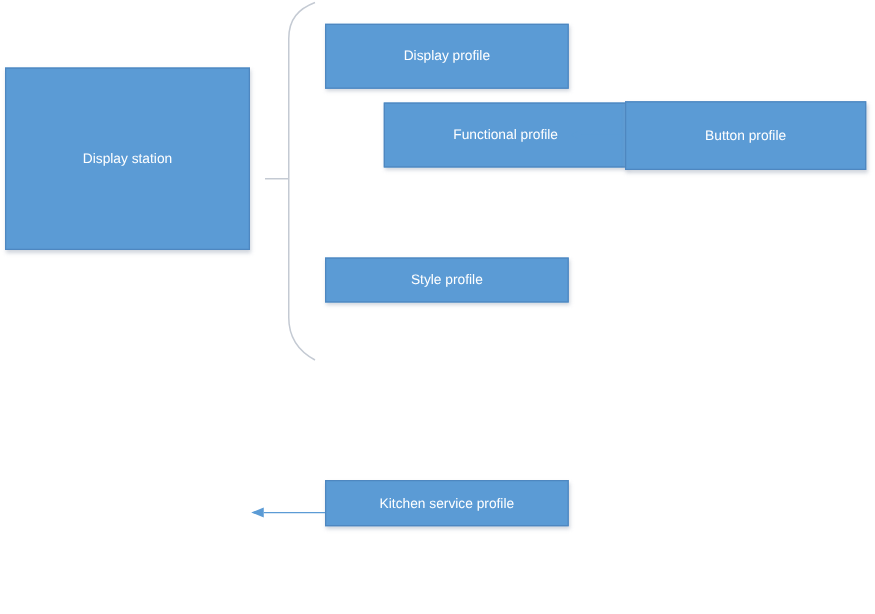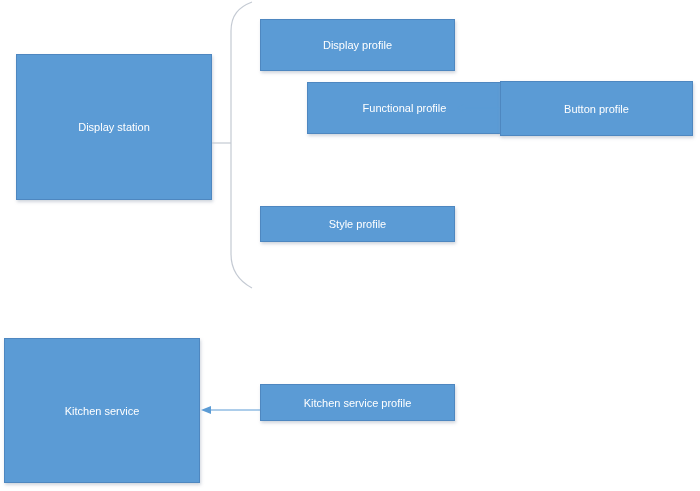--- a/index.html
+++ b/index.html
@@ -38,23 +38,22 @@
   .conn{position:absolute;}
   .conn .gray{stroke:var(--connector-gray);fill:none;stroke-width:1.2;}
   .conn .blue-line{stroke:var(--arrow-blue);fill:none;stroke-width:1;}
   .conn .blue-head{fill:var(--arrow-blue);stroke:none;}
 </style>
 </head>
 <body>
 
 <div class="canvas">
 
-  <div class="node" style="left:4px;top:54px;width:196px;height:146px;margin-left:12px;">Display station</div>
+  <div class="node" style="left:4px;top:54px;width:196px;height:146px;">Display station</div>
 
-  <div class="node" style="left:4px;top:338px;width:196px;height:145px;">Kitchen service</div>
 
   <div class="node" style="left:260px;top:19px;width:195px;height:52px;">Display profile</div>
 
   <div class="node" style="left:260px;top:82px;width:195px;height:52px;margin-left:47px;">Functional profile</div>
 
 
   <div class="node" style="left:260px;top:206px;width:195px;height:36px;">Style profile</div>
 
   <div class="node" style="left:500px;top:81px;width:193px;height:55px;">Button profile</div>
 

